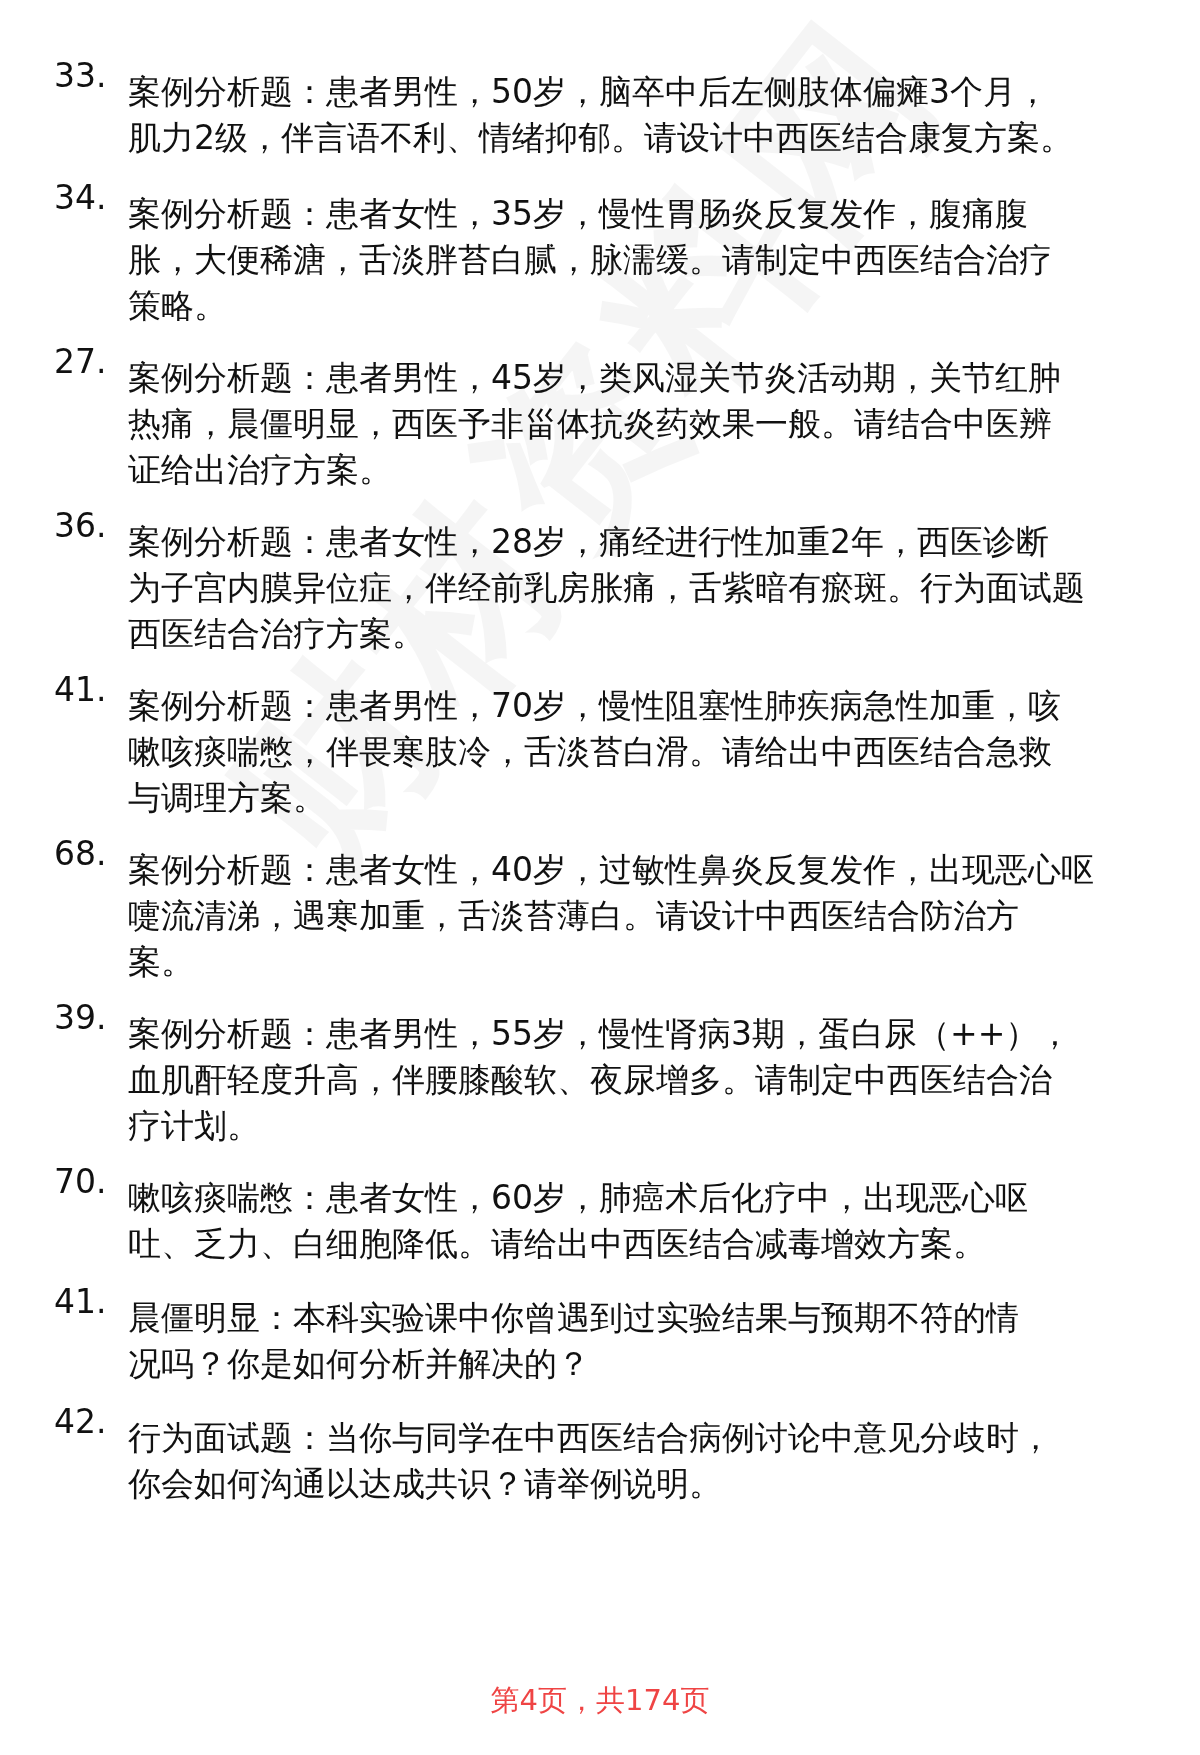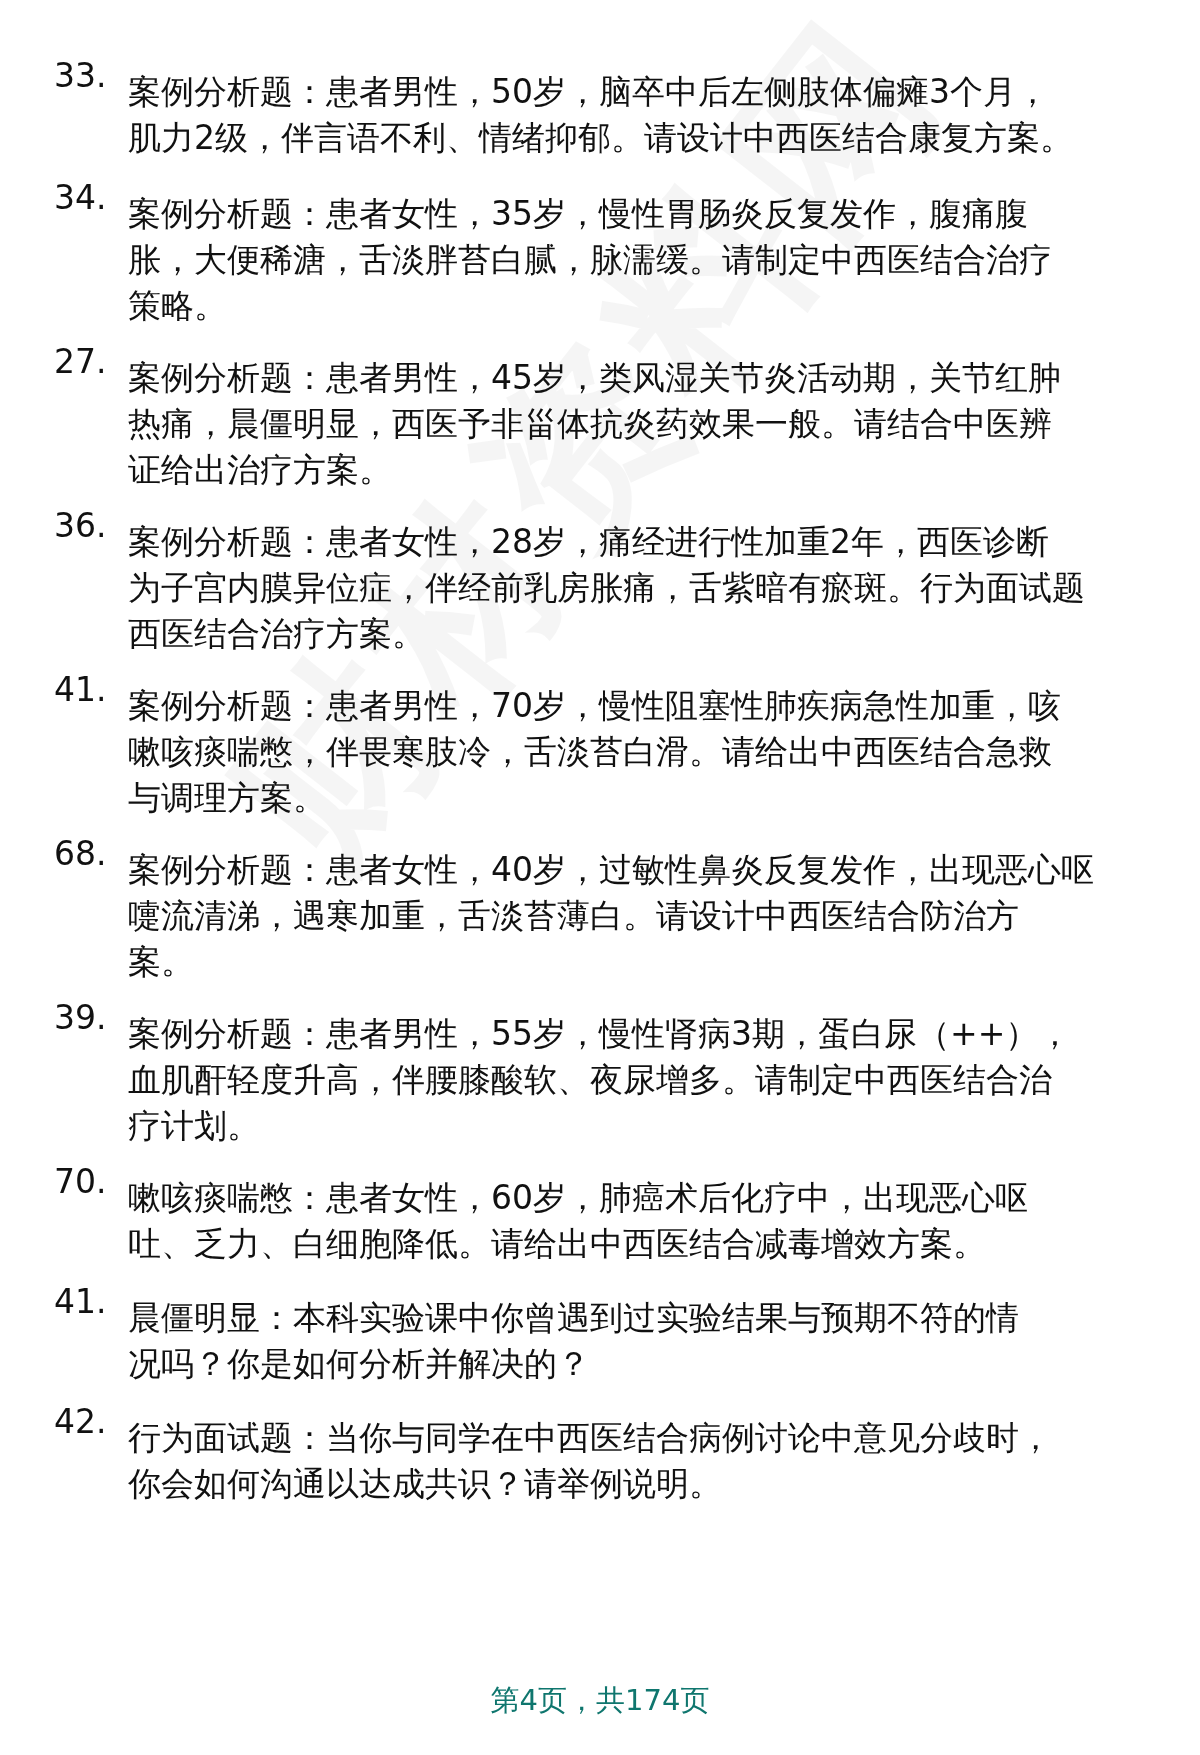--- a/index.html
+++ b/index.html
@@ -22,21 +22,21 @@
   }
   .q .num {
     position: absolute; left: 54px; top: 0; letter-spacing: 0;
   }
   .q .txt {
     position: absolute; left: 128px; top: 16px; width: 1040px;
     white-space: pre-line;
   }
   .footer {
     position: absolute; left: 0; width: 1200px; top: 1682px;
-    text-align: center; font-size: 29px; line-height: 36px; color: #0f766e;
+    text-align: center; font-size: 29px; line-height: 36px; color: #ef4444;
   }
 </style>
 </head>
 <body>
 
 <div class="watermark">财材资料网</div>
 
 <div class="doc">
   <div class="q" style="top:53px">
     <span class="num">33.</span>

